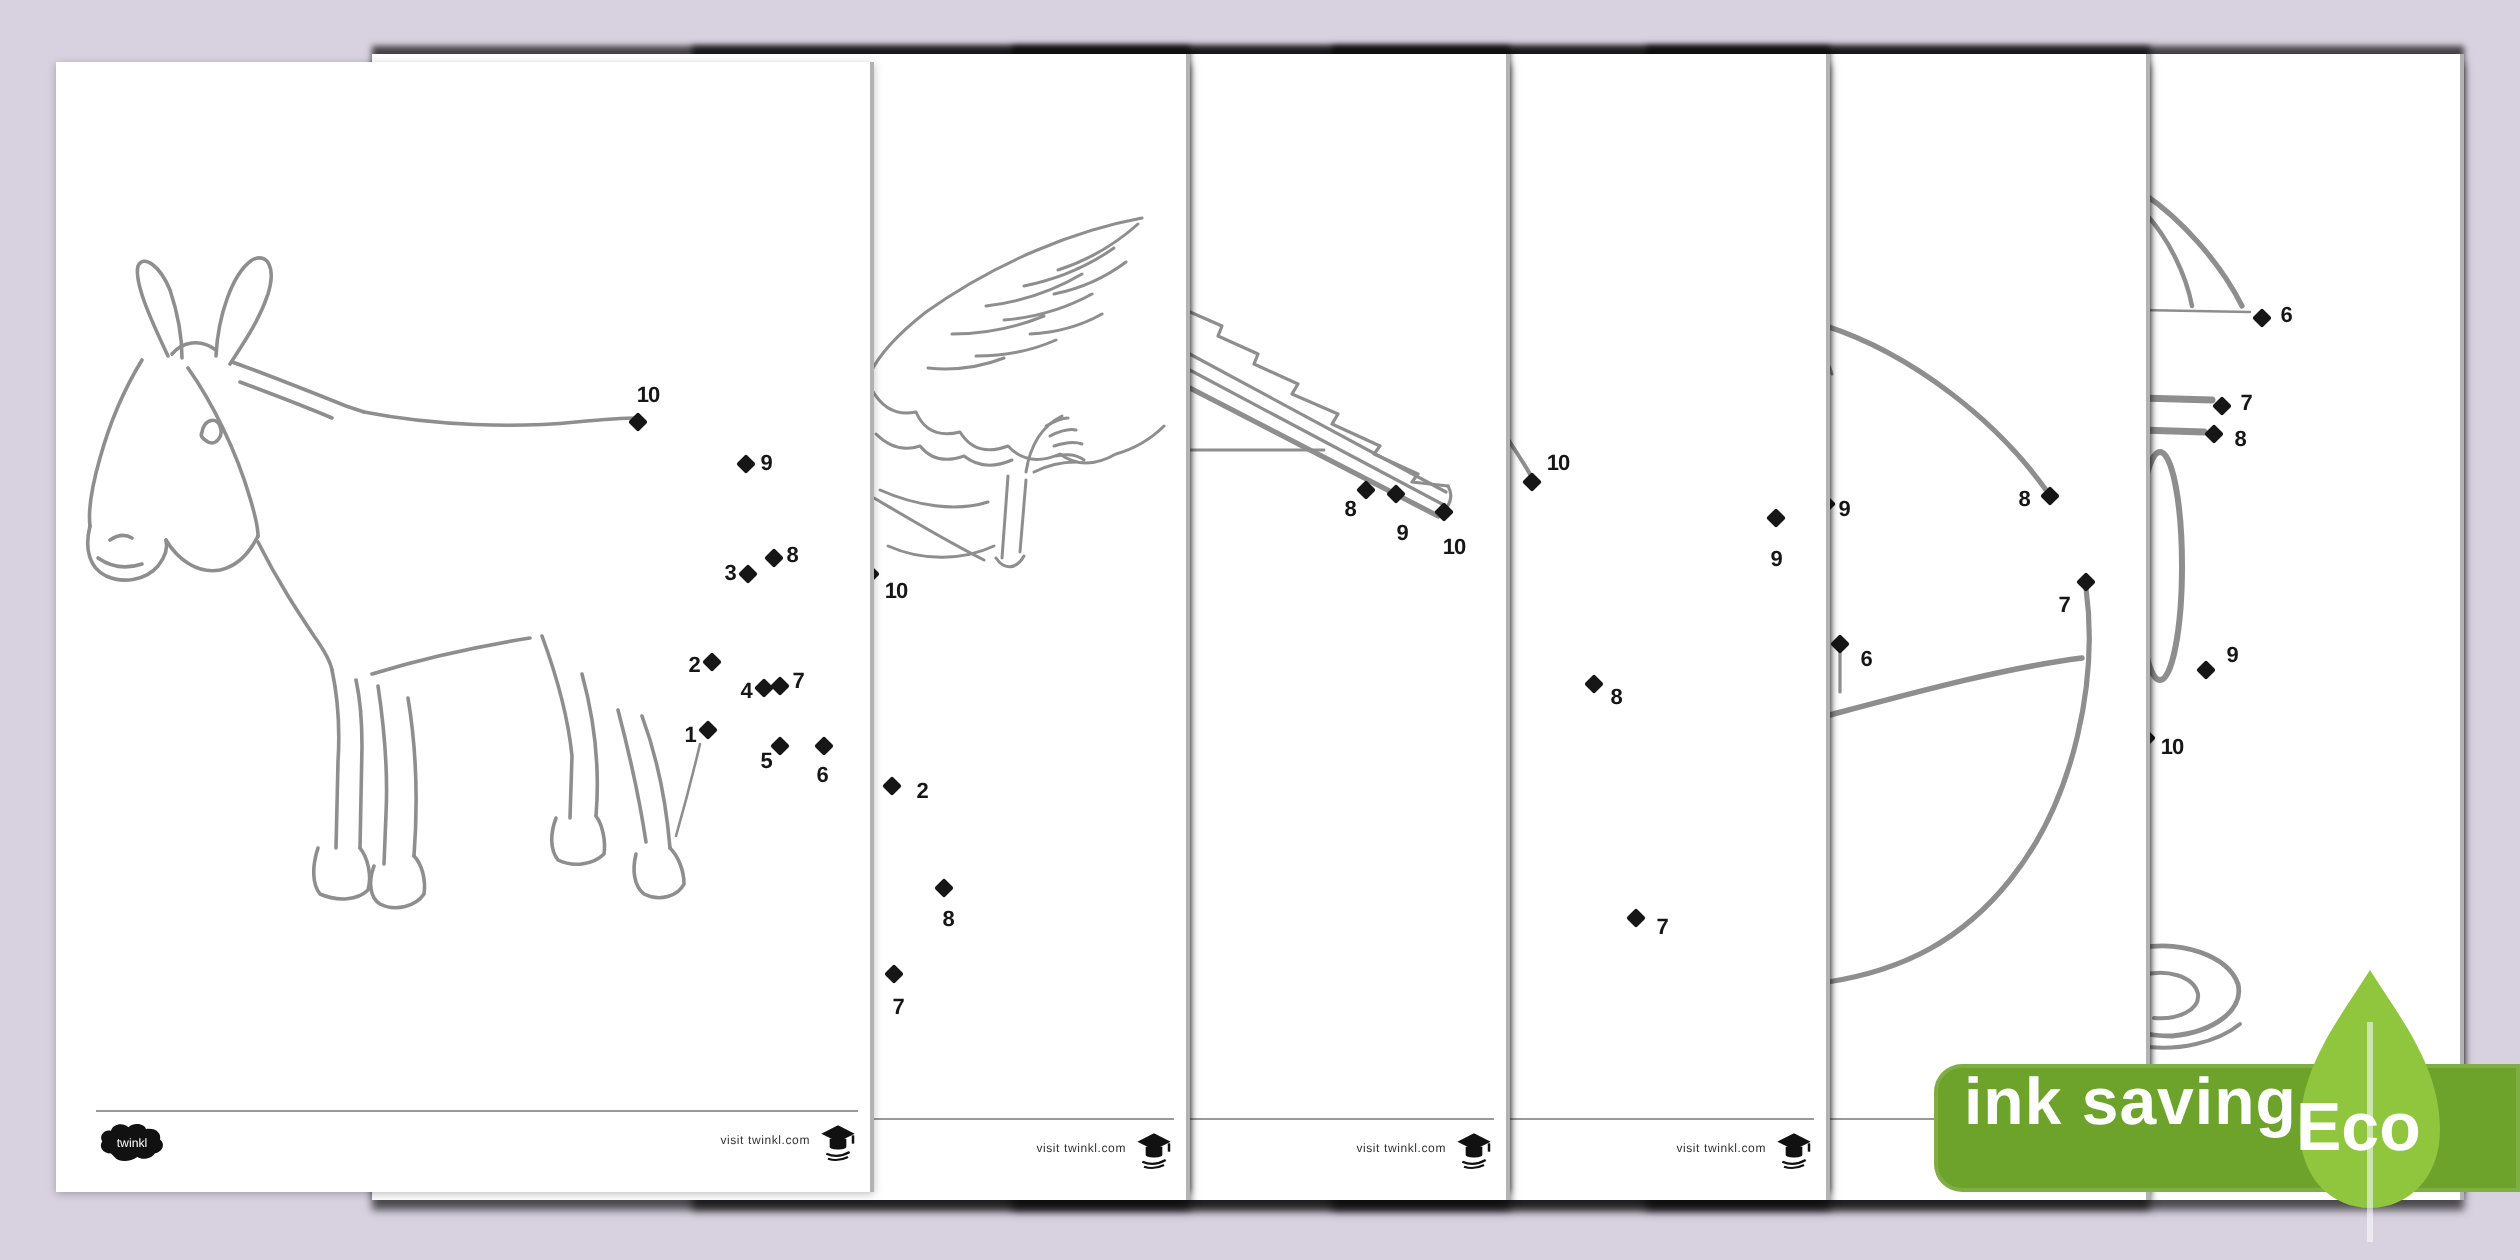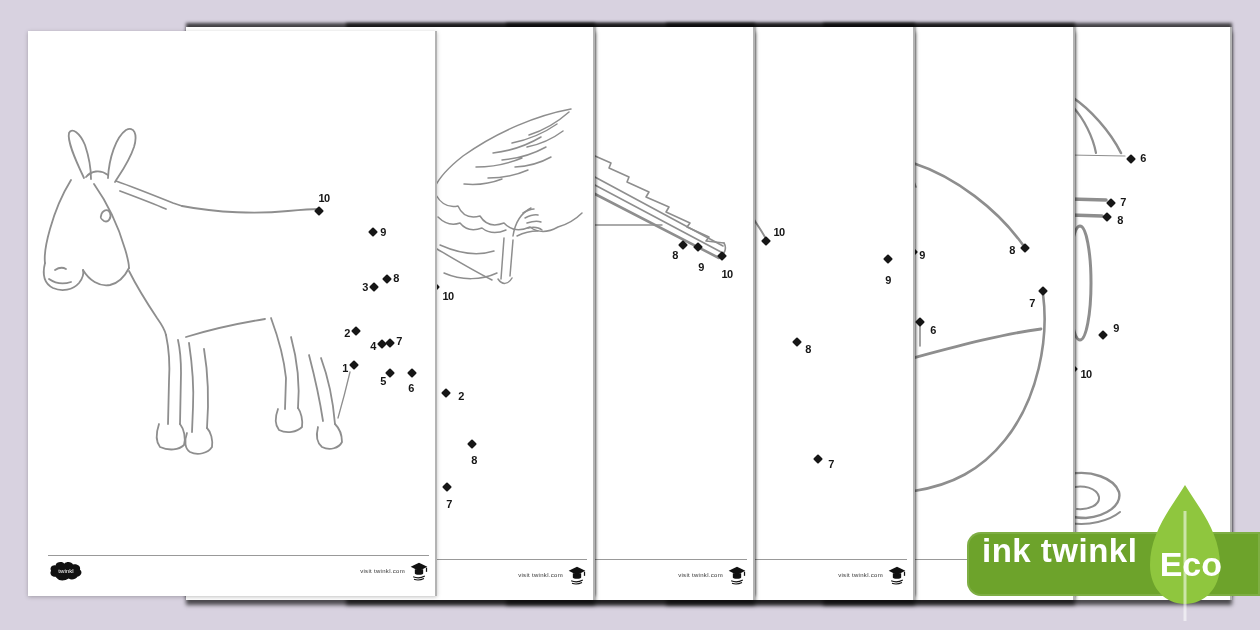--- a/index.html
+++ b/index.html
@@ -27,21 +27,21 @@
   .site-text{font-size:6px;color:#333;letter-spacing:.3px;white-space:nowrap;}
   .hat{width:20px;height:20px;}
 
   
   .badge{position:absolute;left:967px;top:532px;width:293px;height:64px;z-index:100;}
   .badge-bar{position:absolute;inset:0;background:#6da32b;border-radius:14px 0 0 14px;
              box-shadow:inset 0 0 0 2px rgba(255,255,255,.12);}
   .badge-text{position:absolute;left:15px;top:0;line-height:64px;
               font:bold 33px "Liberation Sans",sans-serif;color:#fff;letter-spacing:.5px;}
   .badge-leaf{position:absolute;left:181px;top:-49px;width:74px;height:140px;}
-  .badge-eco{position:absolute;left:181px;top:13px;width:74px;text-align:right;
+  .badge-eco{position:absolute;left:181px;top:13px;width:74px;text-align:left;
              font:bold 34px "Liberation Sans",sans-serif;color:#fff;}
 </style>
 </head>
 <body>
 
 <div class="stage">
 
   <div class="page" style="left:823px;z-index:10;">
     <svg class="art" viewBox="0 0 407 573">
       <g fill="none" stroke="#8e8e8e" stroke-linecap="round" stroke-linejoin="round">
@@ -325,21 +325,21 @@
             <path d="M21,8 L21,13" stroke="#111" stroke-width="1.5"></path>
             <path d="M5,19 q7,3 14,-1 M6,22 q6,2 12,-1" stroke="#111" stroke-width="1.3" fill="none"></path>
           </svg>
         </div>
       </div>
     </div>
   </div>
 
   <div class="badge">
     <div class="badge-bar"></div>
-    <span class="badge-text">ink twinkl</span>
+    <span class="badge-text">ink saving</span>
     <svg class="badge-leaf" viewBox="0 0 74 140">
       <path d="M37,2 C52,26 72,50 72,82 C72,106 56,121 37,121 C18,121 2,106 2,82 C2,50 22,26 37,2 Z" fill="#8fc63e"></path>
       <line x1="37" y1="28" x2="37" y2="138" stroke="rgba(255,255,255,.55)" stroke-width="3"></line>
     </svg>
     <span class="badge-eco">Eco</span>
   </div>
 
 </div>
 
 </body></html>

